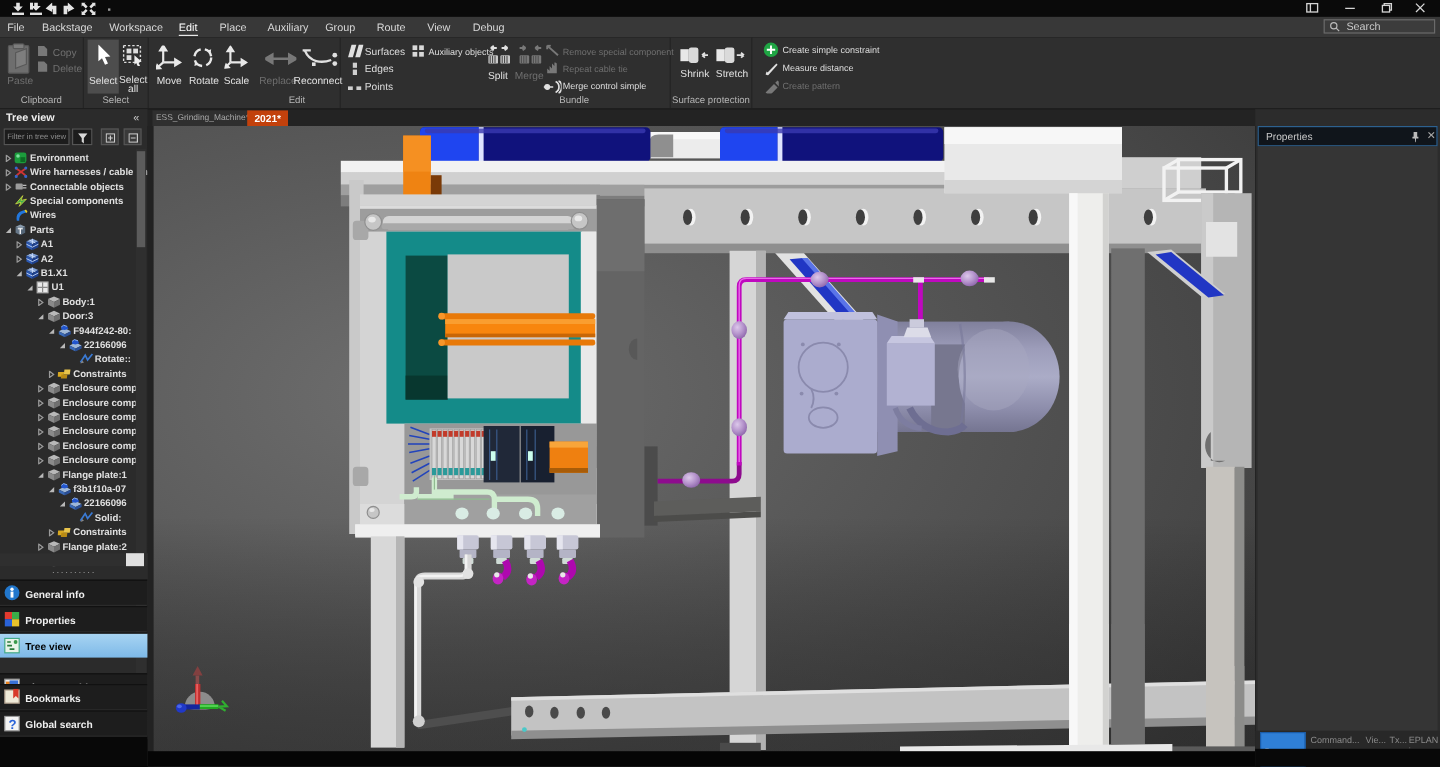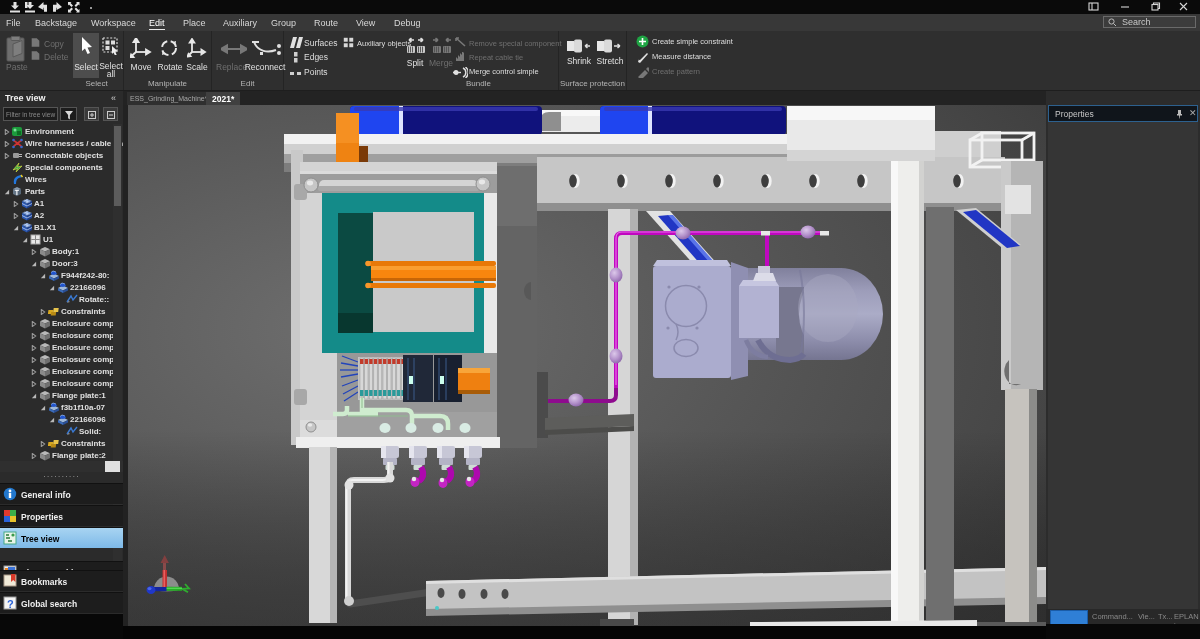--- a/index.html
+++ b/index.html
@@ -54,25 +54,25 @@
 <span class="mi" style="left:91px;">Workspace</span>
 <span class="mi" style="left:149px;color:#fff;border-bottom:1px solid #e8e8e8;padding-bottom:1px">Edit</span>
 <span class="mi" style="left:183px;">Place</span>
 <span class="mi" style="left:223px;">Auxiliary</span>
 <span class="mi" style="left:271px;">Group</span>
 <span class="mi" style="left:314px;text-align:right;">Route</span>
 <span class="mi" style="left:356px;text-align:center;">View</span>
 <span class="mi" style="left:394px;">Debug</span>
 </div>
 <div class="abs" style="left:0;top:31px;width:1200px;height:60px;background:#2f2f2f;border-bottom:1px solid #1e1e1e">
+<div class="grp" style="left:0px;width:70px">
+        <div class="glabel">Clipboard</div>
+      </div>
 <div class="grp" style="left:70px;width:54px">
         <div class="glabel">Select</div>
-      </div>
-<div class="grp" style="left:124px;width:88px">
-        <div class="glabel">Manipulate</div>
       </div>
 <div class="grp" style="left:212px;width:72px">
         <div class="glabel">Edit</div>
       </div>
 <div class="grp" style="left:399px;width:160px">
         <div class="glabel">Bundle</div>
       </div>
 <div class="grp" style="left:559px;width:68px">
         <div class="glabel">Surface protection</div>
       </div>
@@ -245,21 +245,21 @@
 <div class="gtxt7" style="left:652px;top:36px">Create pattern</div>
 </div>
 <div class="abs" style="left:1103px;top:16px;width:93px;height:12px;background:#3c3c3c;border:1px solid #6a6a6a"></div>
 <svg class="abs" style="left:1108px;top:18px" width="9" height="9" viewBox="0 0 9 9">
       <circle cx="3.5" cy="3.5" r="2.6" fill="none" stroke="#bbb" stroke-width="1"></circle>
       <line x1="5.5" y1="5.5" x2="8" y2="8" stroke="#bbb" stroke-width="1"></line>
     </svg>
 <div class="abs" style="left:1122px;top:17px;color:#c8c8c8;font-size:9px">Search</div>
 <div class="abs" style="left:123px;top:91px;width:1077px;height:14px;background:#232323">
 <div class="abs" style="left:4px;top:1px;height:13px;background:#2f2f2f;color:#a8a8a8;font-size:7px;padding:3px 3px 0 3px">ESS_Grinding_Machine*</div>
-<div class="abs" style="left:83px;top:1px;height:13px;background:#404040;color:#fff;font-size:8.5px;font-weight:bold;padding:2px 6px 0 6px">2021*</div>
+<div class="abs" style="left:83px;top:1px;height:13px;background:#c2410c;color:#fff;font-size:8.5px;font-weight:bold;padding:2px 6px 0 6px">2021*</div>
 <div class="abs" style="left:1046px;top:2px;color:#ddd;font-size:8px;letter-spacing:2px">◄►✕</div>
 </div>
 <div class="abs" style="left:0;top:91px;width:123px;height:525px;background:#2b2b2b">
 <div class="abs" style="left:0;top:0;width:123px;height:14px;background:#2b2b2b">
 <span style="position:absolute;left:5px;top:2px;color:#f0f0f0;font-size:9px;font-weight:bold">Tree view</span>
 <span style="position:absolute;left:111px;top:2px;color:#ccc;font-size:9px">«</span>
       </div>
 <div class="abs" style="left:3px;top:16px;width:55px;height:14px;background:#1c1c1c;border:1px solid #555">
 <span style="position:absolute;left:2px;top:3px;color:#8a8a8a;font-size:6.5px;white-space:nowrap;overflow:hidden;width:50px">Filter in tree view</span>
       </div>

